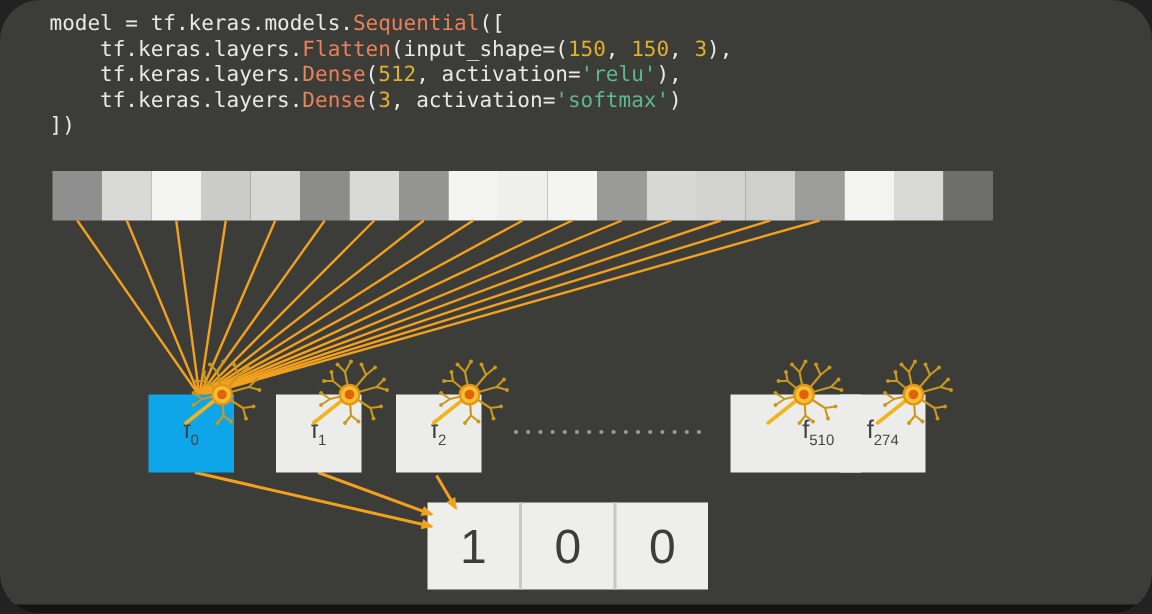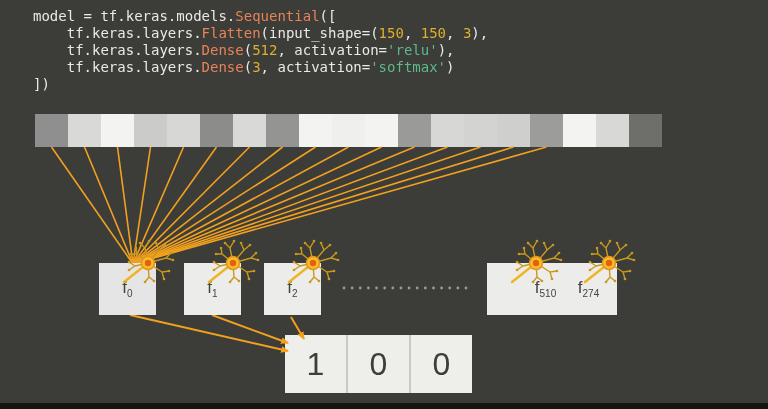--- a/index.html
+++ b/index.html
@@ -26,21 +26,21 @@
   .cell{
     flex:1;display:flex;align-items:center;justify-content:center;
     font-size:32px;
   }
   .cell + .cell{border-left:2px solid #c8c8c5;}
   .bottom-strip{position:absolute;left:0;bottom:0;width:100%;}
 </style>
 </head>
 <body>
 
-<div class="stage" id="stage" style="background: rgb(60, 60, 56);">
+<div class="stage" id="stage" style="background: rgb(60, 60, 56); border-radius: 27px;">
 
   <pre class="code" id="code"><div><span style="color: rgb(233, 233, 229);">model = tf.keras.models.</span><span style="color: rgb(232, 130, 90);">Sequential</span><span style="color: rgb(233, 233, 229);">([</span></div><div><span style="color: rgb(233, 233, 229);">    tf.keras.layers.</span><span style="color: rgb(232, 130, 90);">Flatten</span><span style="color: rgb(233, 233, 229);">(input_shape=(</span><span style="color: rgb(222, 176, 46);">150</span><span style="color: rgb(233, 233, 229);">, </span><span style="color: rgb(222, 176, 46);">150</span><span style="color: rgb(233, 233, 229);">, </span><span style="color: rgb(222, 176, 46);">3</span><span style="color: rgb(233, 233, 229);">),</span></div><div><span style="color: rgb(233, 233, 229);">    tf.keras.layers.</span><span style="color: rgb(232, 130, 90);">Dense</span><span style="color: rgb(233, 233, 229);">(</span><span style="color: rgb(222, 176, 46);">512</span><span style="color: rgb(233, 233, 229);">, activation=</span><span style="color: rgb(94, 186, 139);">'relu'</span><span style="color: rgb(233, 233, 229);">),</span></div><div><span style="color: rgb(233, 233, 229);">    tf.keras.layers.</span><span style="color: rgb(232, 130, 90);">Dense</span><span style="color: rgb(233, 233, 229);">(</span><span style="color: rgb(222, 176, 46);">3</span><span style="color: rgb(233, 233, 229);">, activation=</span><span style="color: rgb(94, 186, 139);">'softmax'</span><span style="color: rgb(233, 233, 229);">)</span></div><div><span style="color: rgb(233, 233, 229);">])</span></div></pre>
 
   <div class="bar" id="bar" style="left: 35px; top: 114px; height: 33px;">
       <div class="seg" style="width: 33px; background: rgb(143, 143, 143);"></div>
       <div class="seg" style="width: 33px; background: rgb(217, 217, 215);"></div>
       <div class="seg" style="width: 33px; background: rgb(243, 243, 241);"></div>
       <div class="seg" style="width: 33px; background: rgb(203, 203, 201);"></div>
       <div class="seg" style="width: 33px; background: rgb(215, 215, 213);"></div>
       <div class="seg" style="width: 33px; background: rgb(140, 140, 138);"></div>
@@ -108,21 +108,21 @@
         <circle cx="425.3333333333333" cy="288" r="1.4" fill="#9a9a96"></circle>
         <circle cx="433.4666666666667" cy="288" r="1.4" fill="#9a9a96"></circle>
         <circle cx="441.6" cy="288" r="1.4" fill="#9a9a96"></circle>
         <circle cx="449.73333333333335" cy="288" r="1.4" fill="#9a9a96"></circle>
         <circle cx="457.8666666666667" cy="288" r="1.4" fill="#9a9a96"></circle>
         <circle cx="466" cy="288" r="1.4" fill="#9a9a96"></circle>
       </g>
   </svg>
 
   <div id="neuronLayer">
-  <div class="nbox" style="left: 99px; top: 263px; width: 57px; height: 52px; background: #e5e5e5;">
+  <div class="nbox" style="left: 99px; top: 263px; width: 57px; height: 52px; background: #0ea5e9;">
     <span class="nlabel" style="color: rgb(69, 69, 63);"><span class="nf">f</span><sub class="nsub">0</sub></span>
     <svg class="nicon" viewBox="0 0 48 48">
       <g class="branches" fill="none" stroke-width="1.4" stroke-linecap="round" stroke="#c9991d">
         <path d="M22,26 L19,11 M19,11 L14,6 M19,11 L23,4"></path>
         <path d="M22,26 L33,13 M33,13 L30,6 M33,13 L39,8"></path>
         <path d="M22,26 L40,21 M40,21 L45,16 M40,21 L47,23"></path>
         <path d="M22,26 L36,35 M36,35 L43,34 M36,35 L38,42"></path>
         <path d="M22,26 L23,40 M23,40 L19,45 M23,40 L28,44"></path>
         <path d="M22,26 L9,29 M9,29 L3,25 M9,29 L3,33"></path>
         <path d="M22,26 L11,17 M11,17 L5,17 M11,17 L10,11"></path>

